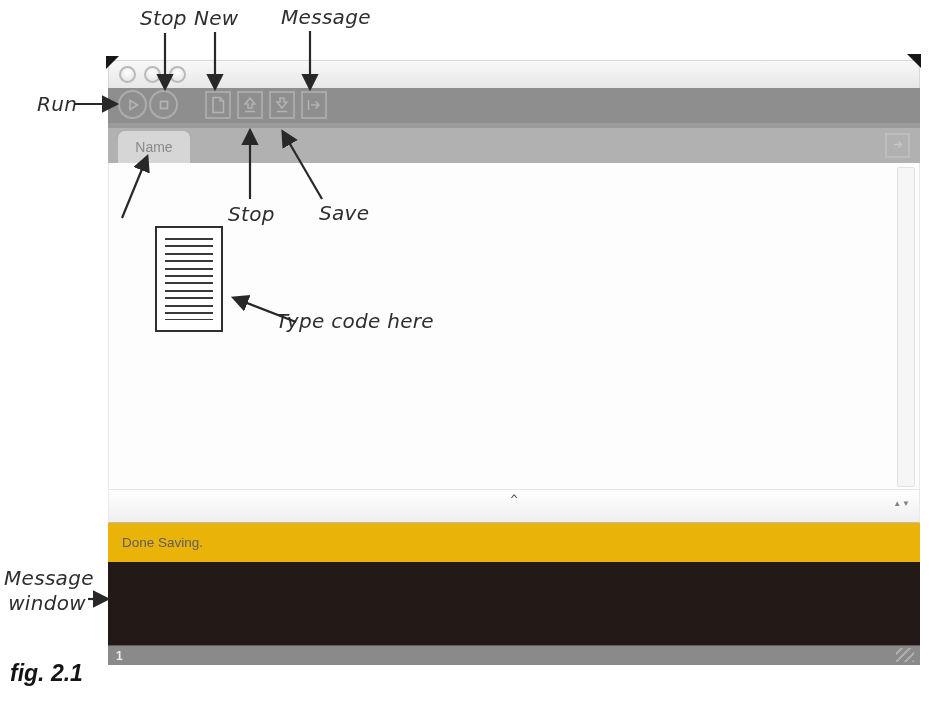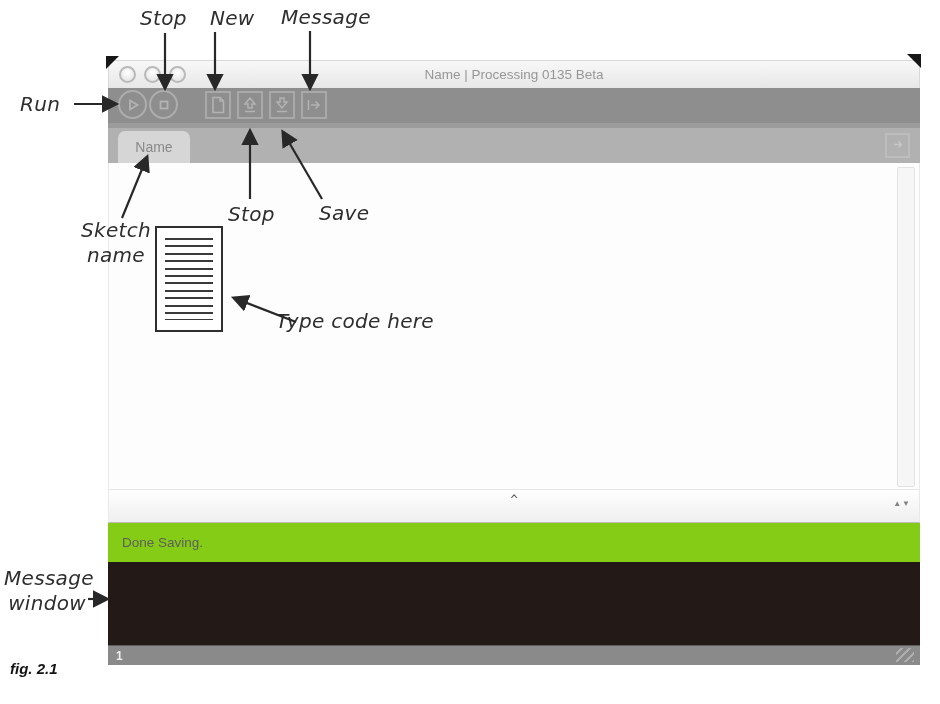--- a/index.html
+++ b/index.html
@@ -5,21 +5,21 @@
   * { margin:0; padding:0; box-sizing:border-box; }
   body { background:#ffffff; }
   .page { position:relative; width:940px; height:704px; background:#ffffff; overflow:hidden;
           font-family:"Liberation Sans", sans-serif; }
 
   
   .annot { position:absolute; font-family:"DejaVu Sans", sans-serif; font-style:italic;
            color:#2e2e2e; font-size:20px; letter-spacing:.3px; line-height:1.25; white-space:nowrap; }
   .annot.small-stack { white-space:normal; text-align:center; }
   .fig-caption { position:absolute; left:10px; top:660px; font-family:"Liberation Sans", sans-serif;
-                 font-style:italic; font-weight:bold; font-size:15px; color:#141414; }
+                 font-style:italic; font-weight:bold; font-size:23px; color:#141414; }
 
   
   svg.arrows { position:absolute; left:0; top:0; width:940px; height:704px; pointer-events:none; }
 
   
   .ide { position:absolute; left:108px; top:60px; width:812px; height:605px; }
   .titlebar { position:relative; height:28px; background:linear-gradient(#f8f8f8,#e7e7e7);
               border-radius:7px 7px 0 0; border:1px solid #d8d8d8; border-bottom:none; }
   .title-text { position:absolute; left:0; right:0; top:6px; text-align:center;
                 font-size:13.5px; color:#979797; }
@@ -47,21 +47,21 @@
              border:1px solid #e2e2e2; border-radius:2px; }
 
   .divider { position:relative; height:34px; background:linear-gradient(#ffffff,#efefef);
              border-top:1px solid #e5e5e5; border-bottom:1px solid #bcbcbc;
              border-left:1px solid #e9e9e9; border-right:1px solid #e9e9e9; }
   .grip { position:absolute; left:0; right:0; top:4px; text-align:center; font-size:12px;
           color:#4a4a4a; font-family:"DejaVu Sans Mono", monospace; line-height:12px; }
   .panel-arrows { position:absolute; right:8px; top:9px; font-size:8px; color:#828282;
                   letter-spacing:1px; }
 
-  .msgbar { position:relative; height:39px; background:#84cc16; }
+  .msgbar { position:relative; height:39px; background:#eab308; }
   .msgbar-text { position:absolute; left:14px; top:12px; font-size:13.5px; color:#5e5e5e; }
 
   .console { position:relative; height:83px; background:#231a17; }
 
   .statusbar { position:relative; height:20px; background:#8a8a8a; border-top:1px solid #5d5d5d; }
   .status-line { position:absolute; left:8px; top:3px; font-size:12px; font-weight:bold; color:#ececec; }
   .resize-grip { position:absolute; right:6px; bottom:3px; width:18px; height:14px;
                  background:repeating-linear-gradient(135deg, transparent 0 3px, #aeaeae 3px 5px, transparent 5px 6px); }
 
   
@@ -81,21 +81,20 @@
 <div class="page">
 
   <div class="ide">
 
     <div class="titlebar">
       <div class="lights">
         <span class="light"></span>
         <span class="light"></span>
         <span class="light"></span>
       </div>
-      <div class="title-text">Name | Processing 0135 Beta</div>
     </div>
 
     <div class="toolbar">
       <div class="tbtn-round" style="left:10px;">
         <span>
           <svg width="16" height="16" viewBox="0 0 16 16">
               <polygon points="5,3.5 12.5,8 5,12.5" fill="none" stroke="#b3b3b3" stroke-width="1.8"></polygon>
             </svg>
         </span>
       </div>
@@ -175,29 +174,25 @@
   </div>
 
   <span class="curl curl-left"></span>
   <span class="curl curl-right"></span>
 
   <div class="code-page">
     <div class="code-lines"></div>
   </div>
 
   <div class="annot" style="left:140px; top:6px;">Stop</div>
-  <div class="annot" style="left:210px; top:6px;text-align:center;">New</div>
+  <div class="annot" style="left:194px; top:6px;text-align:center;">New</div>
   <div class="annot" style="left:281px; top:5px;">Message</div>
-  <div class="annot" style="left:20px;  top:92px;text-align:center;">Run</div>
+  <div class="annot" style="left:37px;  top:92px;text-align:center;">Run</div>
   <div class="annot" style="left:228px; top:202px;">Stop</div>
   <div class="annot" style="left:313px; top:201px;margin-left:6px;">Save</div>
-  <div class="annot small-stack" style="left:80px; top:218px; width:72px;">
-    <div>Sketch</div>
-    <div>name</div>
-  </div>
   <div class="annot" style="left:276px; top:309px;">Type code here</div>
   <div class="annot small-stack" style="left:4px; top:566px; width:86px;">
     <div>Message</div>
     <div>window</div>
   </div>
 
   <div class="fig-caption">fig. 2.1</div>
 
   <svg class="arrows">
     <defs>

